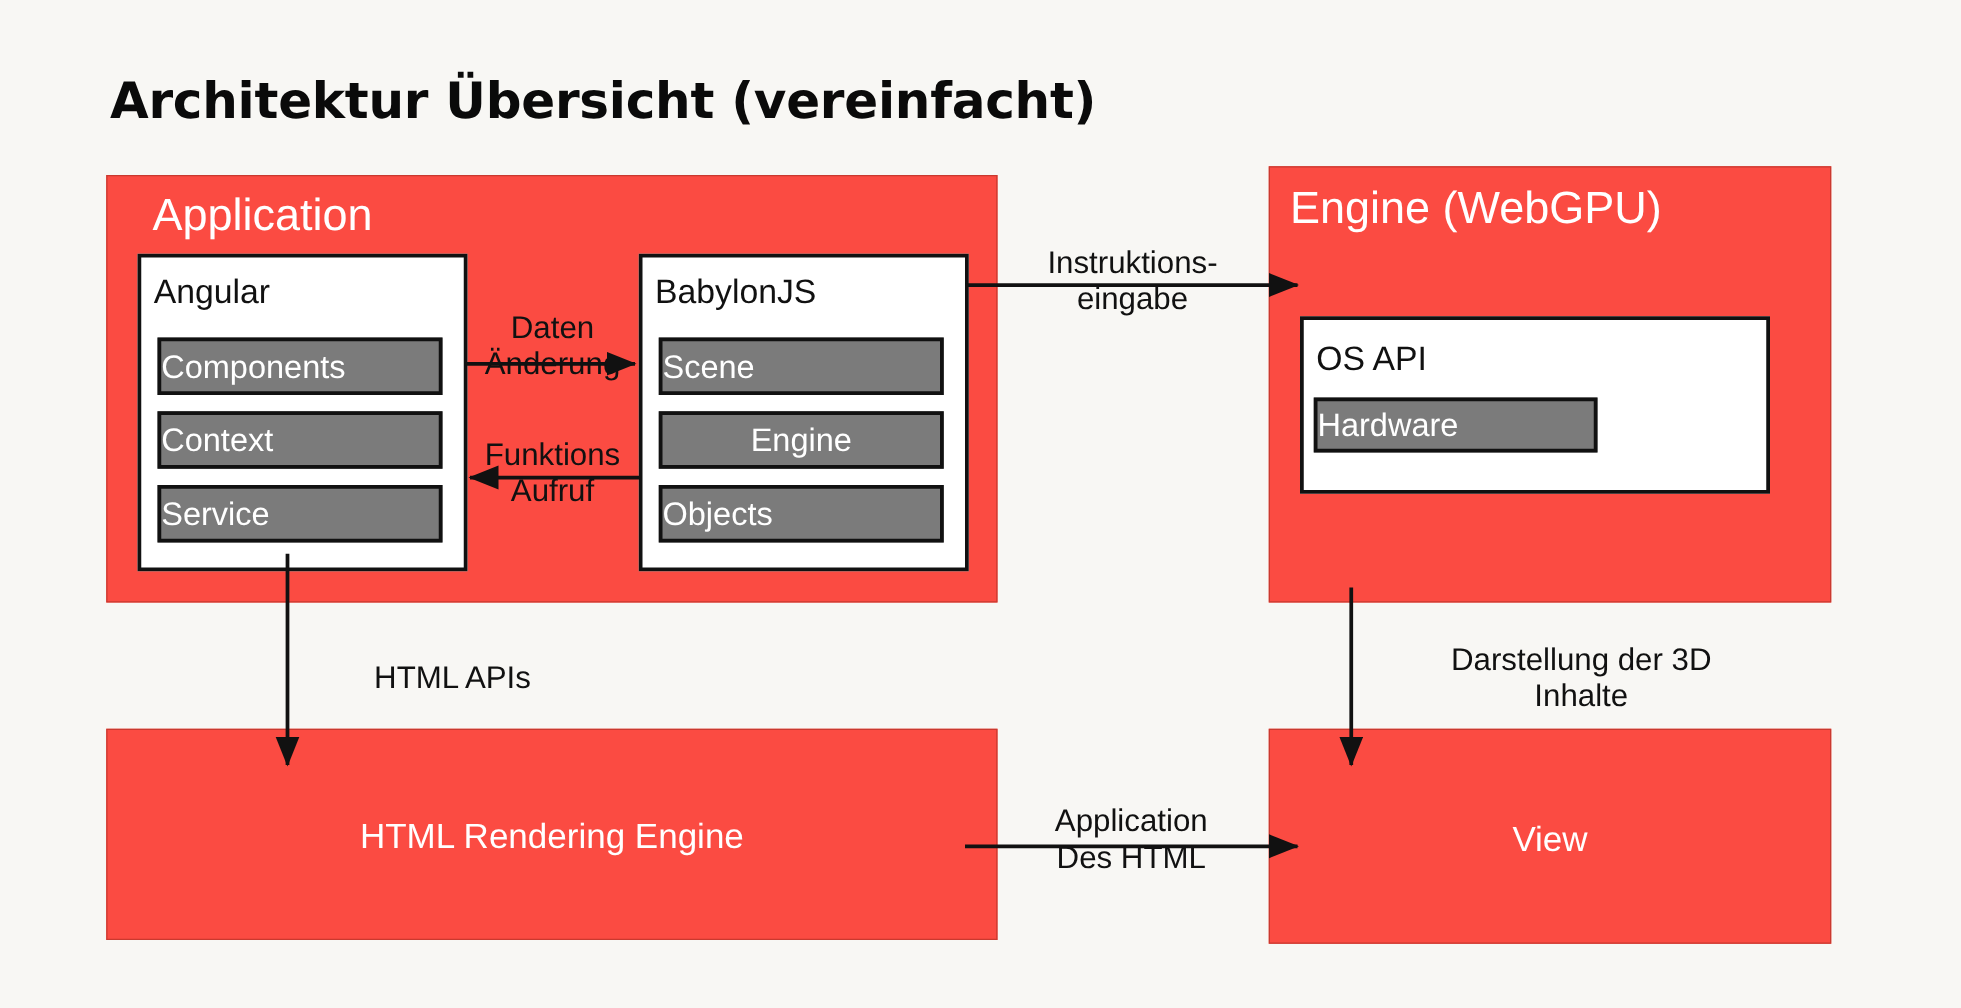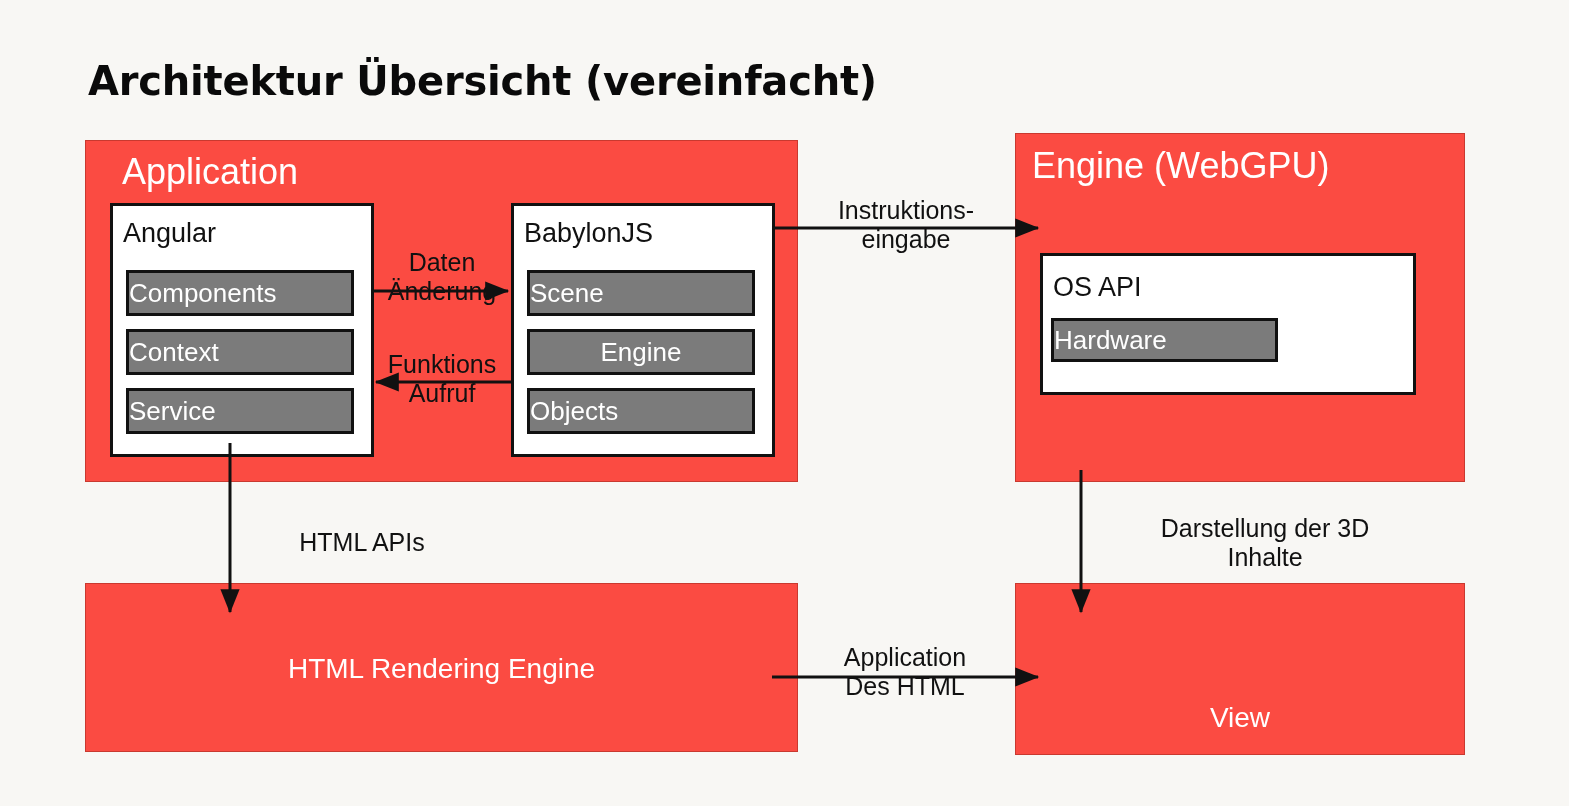--- a/index.html
+++ b/index.html
@@ -150,21 +150,21 @@
   <div class="white-box" style="left:1040px; top:253px; width:376px; height:142px;"></div>
   <div class="white-box-title" style="left:1053px; top:272px;">OS API</div>
   <div class="gray-box" style="left:1051px; top:318px; width:227px; height:44px;">
     <span>Hardware</span>
   </div>
 
   <div class="red-box" style="left:85px; top:583px; width:713px; height:169px;"></div>
   <div class="centered-text" style="left:85px; top:653px; width:713px;">HTML Rendering Engine</div>
 
   <div class="red-box" style="left:1015px; top:583px; width:450px; height:172px;"></div>
-  <div class="centered-text" style="left:1015px; top:656px; width:450px;margin-top:46px;">View</div>
+  <div class="centered-text" style="left:1015px; top:656px; width:450px;">View</div>
 
   <div class="edge-label" style="left:362px; top:248px; width:160px;">Daten
 Änderung</div>
 
   <div class="edge-label" style="left:806px; top:196px; width:200px;">Instruktions-
 eingabe</div>
 
   <div class="edge-label" style="left:362px; top:350px; width:160px;">Funktions
 Aufruf</div>
 

